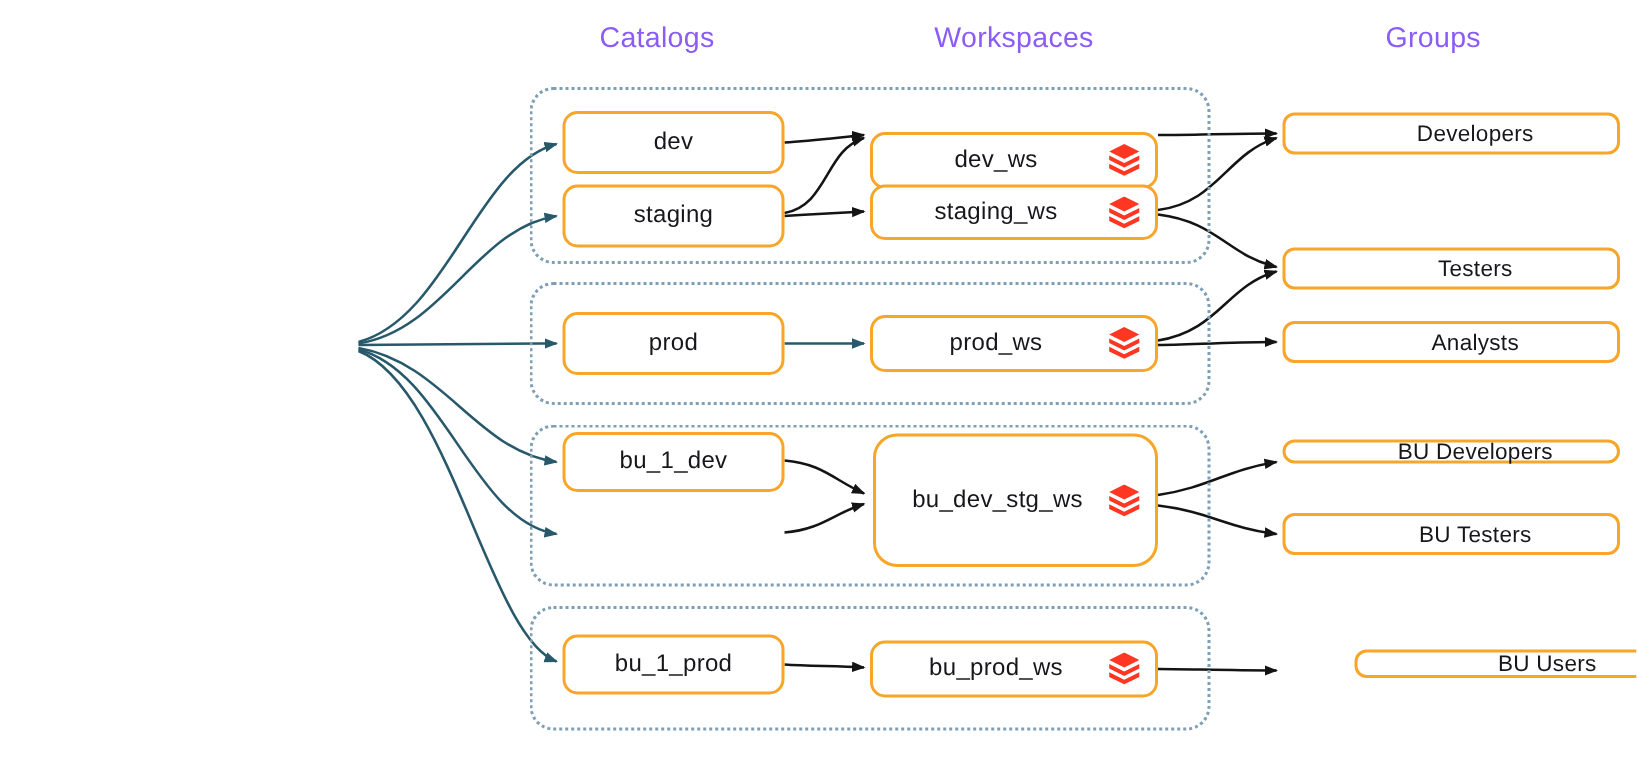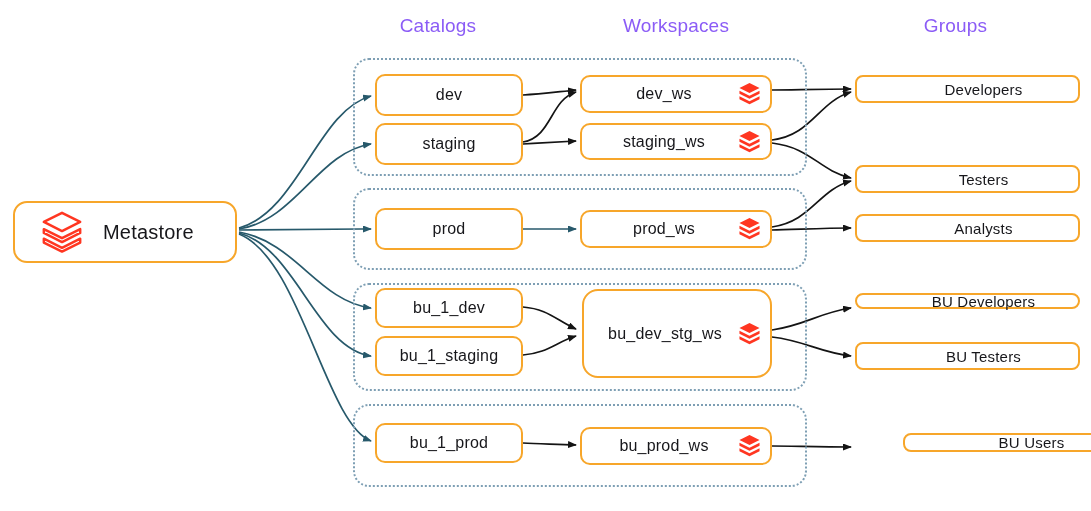--- a/index.html
+++ b/index.html
@@ -95,49 +95,38 @@
 
   <div class="col-header" style="left:353px;width:170px;">Catalogs</div>
   <div class="col-header" style="left:580px;width:192px;">Workspaces</div>
   <div class="col-header" style="left:843px;width:225px;">Groups</div>
 
   <div class="dotted-group" style="left:353px;top:58px;width:454px;height:118px;"></div>
   <div class="dotted-group" style="left:353px;top:188px;width:454px;height:82px;"></div>
   <div class="dotted-group" style="left:353px;top:283px;width:454px;height:108px;"></div>
   <div class="dotted-group" style="left:353px;top:404px;width:454px;height:83px;"></div>
 
-  <div class="node metastore" style="left:13px;top:201px;width:224px;height:62px;">
-    <svg class="ms-icon" viewBox="0 0 48 46">
-      <path d="M24 3 L43 12.5 L24 22 L5 12.5 Z"></path>
-      <path d="M5 20 L24 29.5 L43 20 L43 24 L24 33.5 L5 24 Z"></path>
-      <path d="M5 30 L24 39.5 L43 30 L43 34 L24 43.5 L5 34 Z"></path>
-    </svg>
-    <span>Metastore</span>
-  </div>
 
   <div class="node catalog" style="left:375px;top:74px;width:148px;height:42px;">
     <span>dev</span>
   </div>
   <div class="node catalog" style="left:375px;top:123px;width:148px;height:42px;">
     <span>staging</span>
   </div>
   <div class="node catalog" style="left:375px;top:208px;width:148px;height:42px;">
     <span>prod</span>
   </div>
   <div class="node catalog" style="left:375px;top:288px;width:148px;height:40px;">
     <span>bu_1_dev</span>
   </div>
-  <div class="node catalog" style="left:375px;top:336px;width:148px;height:40px;">
-    <span>bu_1_staging</span>
-  </div>
   <div class="node catalog" style="left:375px;top:423px;width:148px;height:40px;">
     <span>bu_1_prod</span>
   </div>
 
-  <div class="node workspace" style="left:580px;top:75px;width:192px;height:38px;">
+  <div class="node workspace" style="left:580px;top:88px;width:192px;height:38px;">
     <span>dev_ws</span>
     <svg class="ws-icon" viewBox="0 0 24 23">
       <path d="M12 0 L22.5 5.2 L12 10.4 L1.5 5.2 Z"></path>
       <path d="M1.5 8 L12 13.2 L22.5 8 L22.5 11.2 L12 16.4 L1.5 11.2 Z"></path>
       <path d="M1.5 13.8 L12 19 L22.5 13.8 L22.5 17 L12 22.2 L1.5 17 Z"></path>
     </svg>
   </div>
   <div class="node workspace" style="left:580px;top:123px;width:192px;height:37px;">
     <span>staging_ws</span>
     <svg class="ws-icon" viewBox="0 0 24 23">

